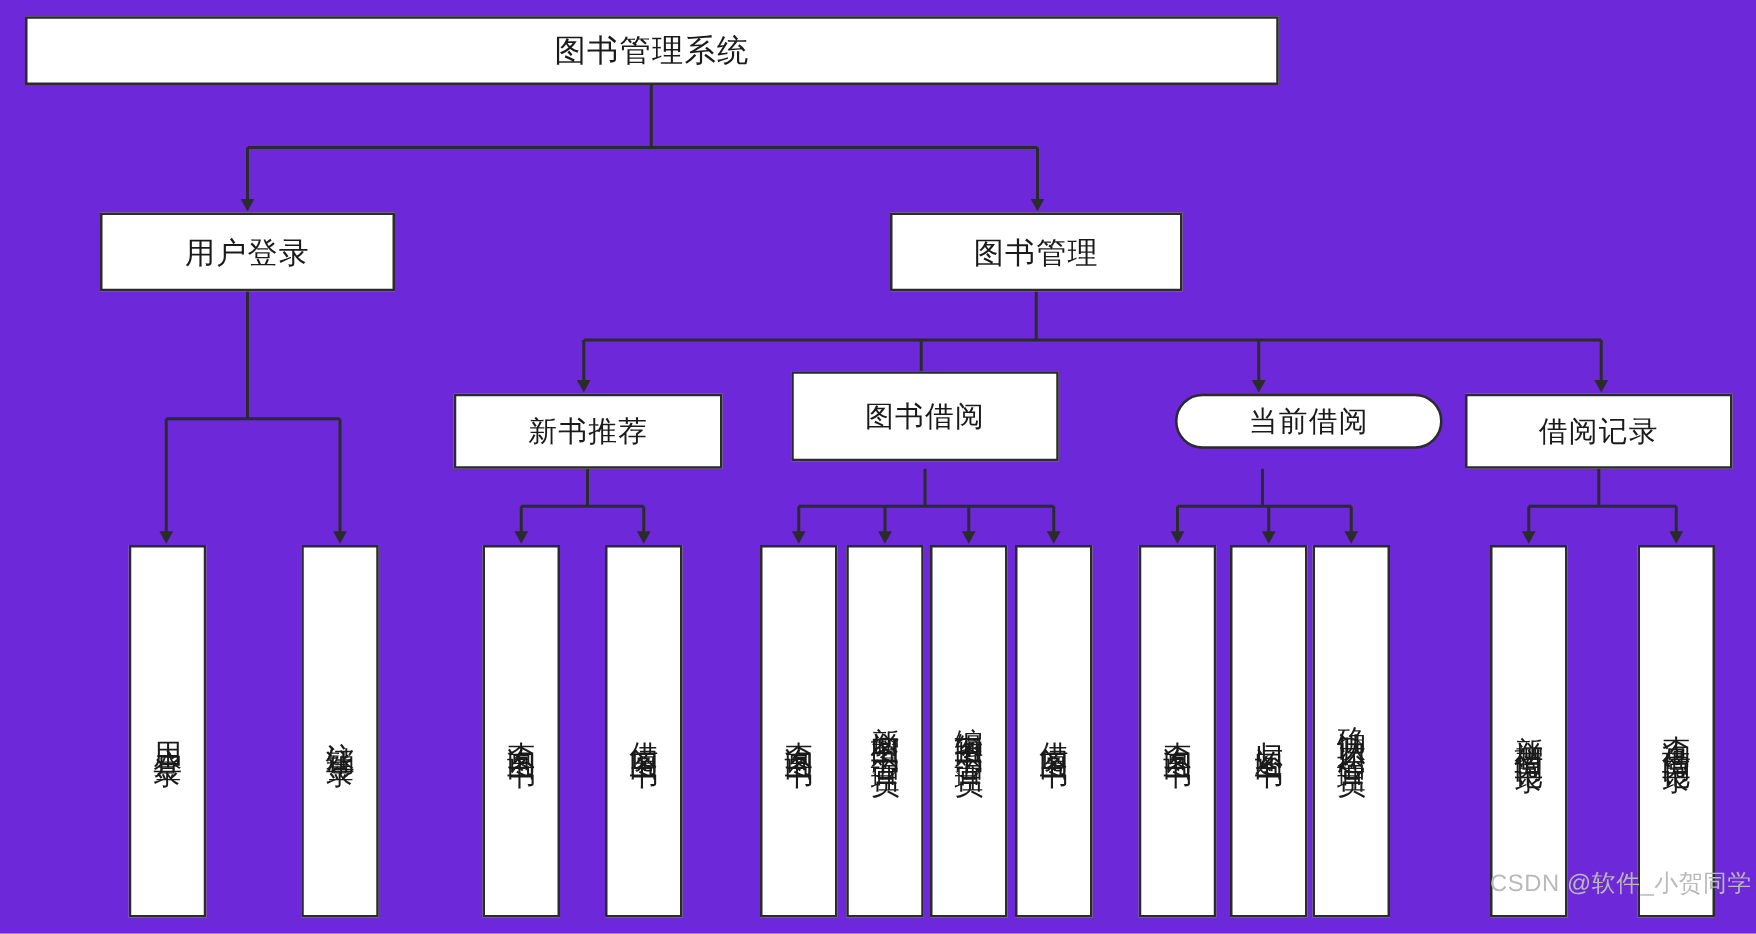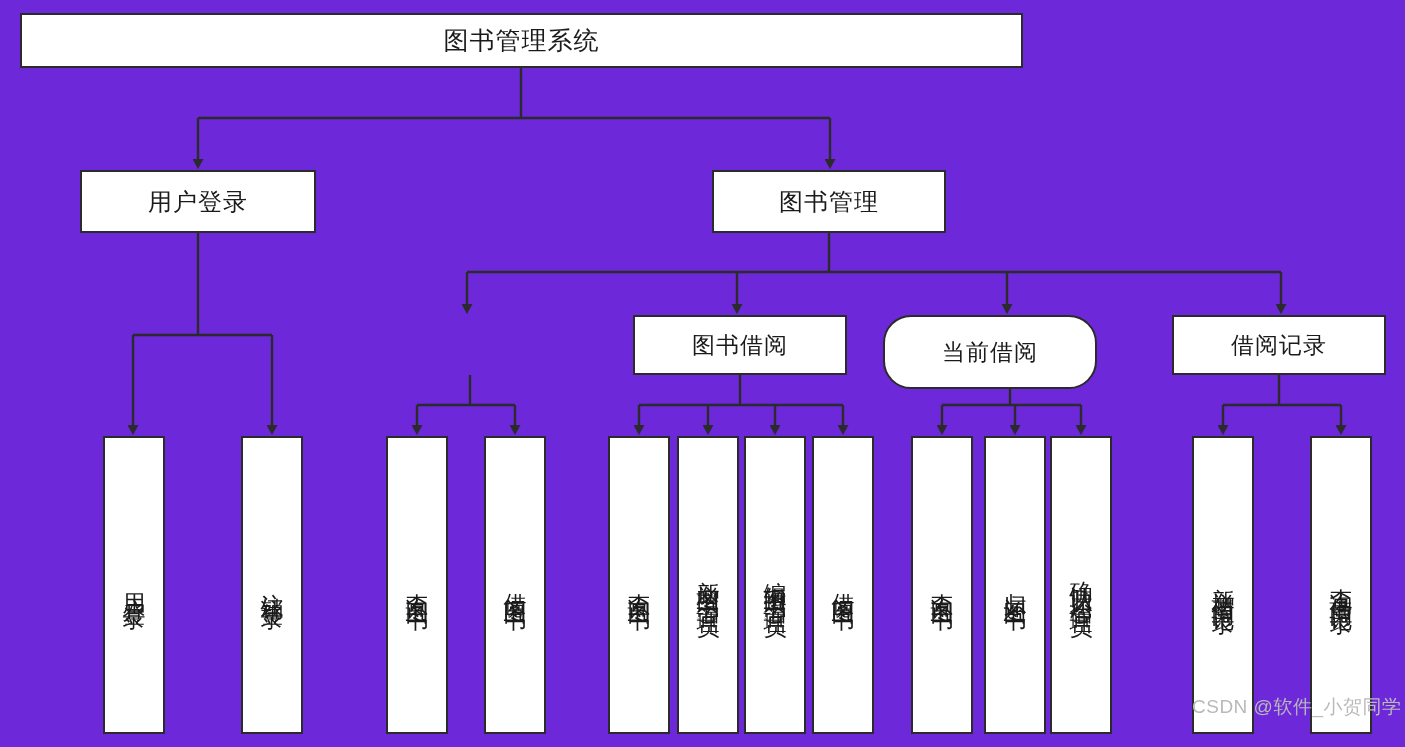--- a/index.html
+++ b/index.html
@@ -131,24 +131,27 @@
     <span>图书管理系统</span>
   </div>
 
   <div class="node level2" style="left: 80px; top: 170px; width: 236px; height: 63px;">
     <span>用户登录</span>
   </div>
   <div class="node level2" style="left: 712px; top: 170px; width: 234px; height: 63px;">
     <span>图书管理</span>
   </div>
 
-  <div class="node level3" style="left: 633px; top: 315px; width: 214px; height: 60px;">
+  <div class="node level3" style="left: 363px; top: 315px; width: 215px; height: 60px;">
+    <span>新书推荐</span>
+  </div>
+  <div class="node level3" style="left: 633px; top: 297px; width: 214px; height: 72px;">
     <span>图书借阅</span>
   </div>
-  <div class="node level3" style="left: 883px; top: 315px; width: 214px; height: 74px; border-radius: 28px;">
+  <div class="node level3" style="left: 940px; top: 315px; width: 214px; height: 44px; border-radius: 28px;">
     <span>当前借阅</span>
   </div>
   <div class="node level3" style="left: 1172px; top: 315px; width: 214px; height: 60px;">
     <span>借阅记录</span>
   </div>
 
   <div class="node leaf" style="left: 103px; top: 436px; width: 62px; height: 298px;">
     <span class="vlabel">用户登录</span>
   </div>
   <div class="node leaf" style="left: 241px; top: 436px; width: 62px; height: 298px;">

